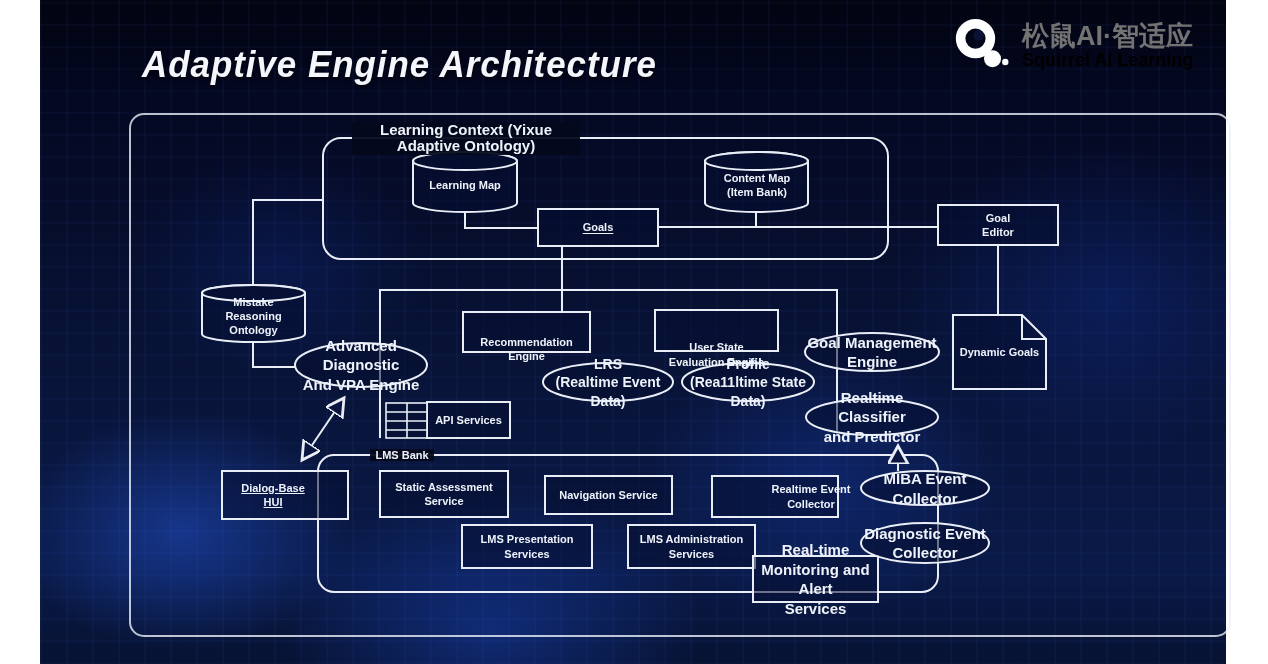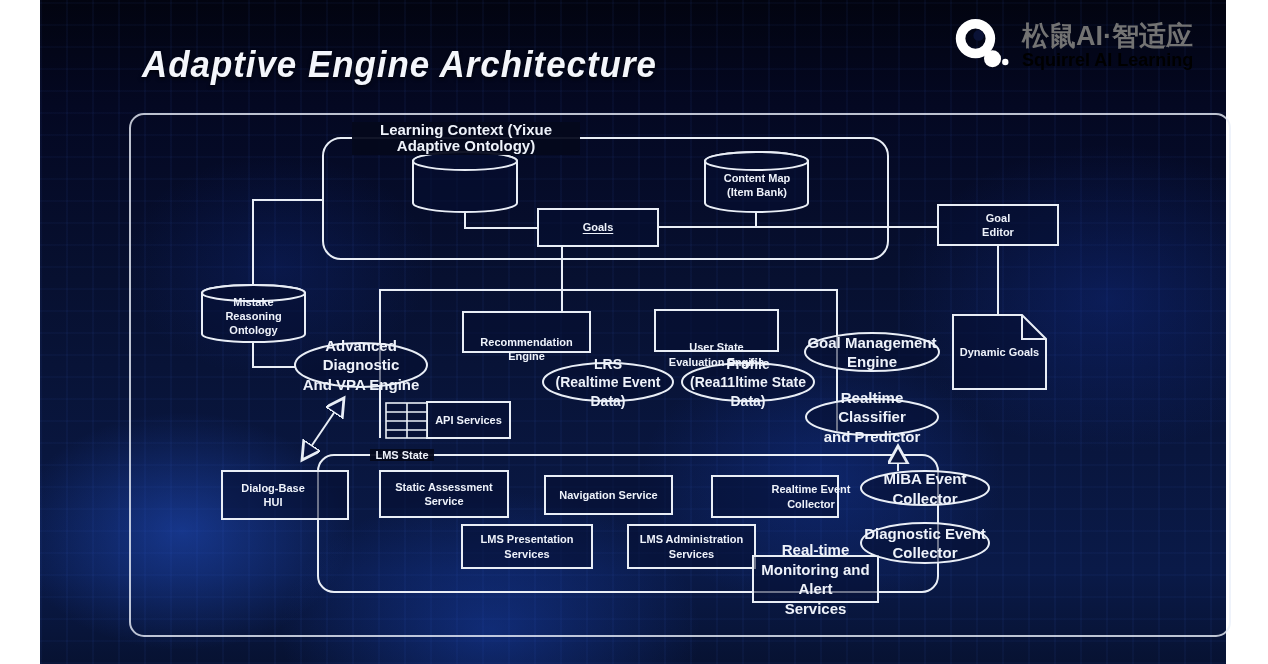--- a/index.html
+++ b/index.html
@@ -130,22 +130,23 @@
       <ellipse cx="608" cy="382" rx="65" ry="19"></ellipse>
       <ellipse cx="748" cy="382" rx="66" ry="19"></ellipse>
       <ellipse cx="872" cy="352" rx="67" ry="19"></ellipse>
       <ellipse cx="872" cy="417" rx="66" ry="18"></ellipse>
       <ellipse cx="925" cy="488" rx="64" ry="17"></ellipse>
       <ellipse cx="925" cy="543" rx="64" ry="20"></ellipse>
     </g>
   </svg>
 
   <div class="lbl sm" style="left:352px;top:129px;width:228px;height:18px;"><span class="tag">Learning Context (Yixue Adaptive Ontology)</span></div>
-  <div class="lbl" style="left:362px;top:446px;width:80px;height:18px;"><span class="tag">LMS State</span></div>
+  <div class="lbl" style="left:362px;top:446px;width:80px;height:18px;"><span class="tag">LMS Bank</span></div>
 
+  <div class="lbl" style="left:413px;top:168px;width:104px;height:34px;">Learning Map</div>
   <div class="lbl" style="left:705px;top:166px;width:104px;height:38px;">Content Map
 (Item Bank)</div>
   <div class="lbl" style="left:202px;top:294px;width:103px;height:44px;">Mistake
 Reasoning
 Ontology</div>
   <div class="lbl underline" style="left:538px;top:209px;width:120px;height:37px;">Goals</div>
   <div class="lbl" style="left:938px;top:205px;width:120px;height:40px;">Goal
 Editor</div>
   <div class="lbl" style="left:953px;top:315px;width:93px;height:74px;">Dynamic Goals</div>
   <div class="lbl sm" style="left:295px;top:345px;width:132px;height:40px;">Advanced Diagnostic
@@ -156,21 +157,21 @@
 Evaluation Engine</div>
   <div class="lbl xs" style="left:543px;top:364px;width:130px;height:37px;">LRS
 (Realtime Event Data)</div>
   <div class="lbl xs" style="left:682px;top:364px;width:132px;height:37px;">Profile
 (Rea11ltime State Data)</div>
   <div class="lbl sm" style="left:805px;top:334px;width:134px;height:36px;">Goal Management
 Engine</div>
   <div class="lbl sm" style="left:806px;top:399px;width:132px;height:36px;">Realtime Classifier
 and Predictor</div>
   <div class="lbl" style="left:427px;top:402px;width:83px;height:36px;">API Services</div>
-  <div class="lbl" style="left:222px;top:471px;width:102px;height:48px;">Dialog-Base
+  <div class="lbl" style="left:222px;top:471px;width:102px;height:48px;text-decoration:underline;">Dialog-Base
 HUI</div>
   <div class="lbl" style="left:380px;top:471px;width:128px;height:46px;">Static Assessment
 Service</div>
   <div class="lbl" style="left:545px;top:476px;width:127px;height:38px;">Navigation Service</div>
   <div class="lbl" style="left:712px;top:476px;width:126px;height:41px;padding-left:36px;">Realtime Event
 Collector</div>
   <div class="lbl sm" style="left:861px;top:472px;width:128px;height:33px;">MIBA Event Collector</div>
   <div class="lbl sm" style="left:861px;top:523px;width:128px;height:40px;">Diagnostic Event
 Collector</div>
   <div class="lbl" style="left:462px;top:525px;width:130px;height:43px;">LMS Presentation

